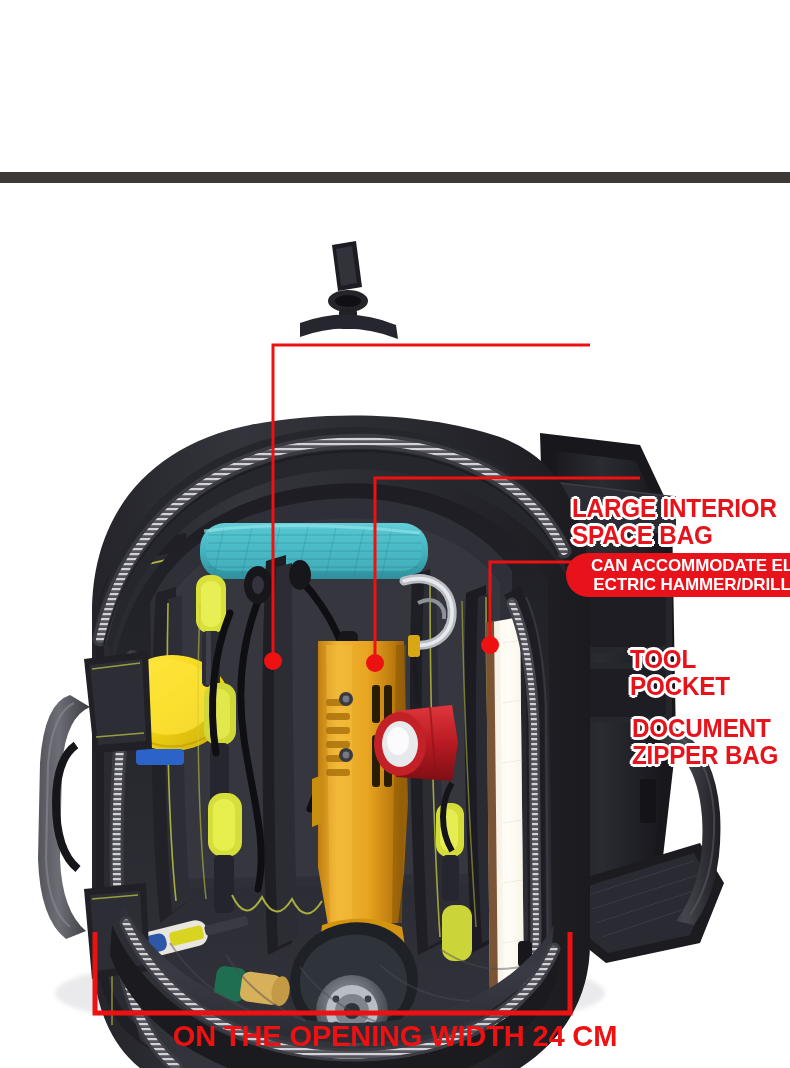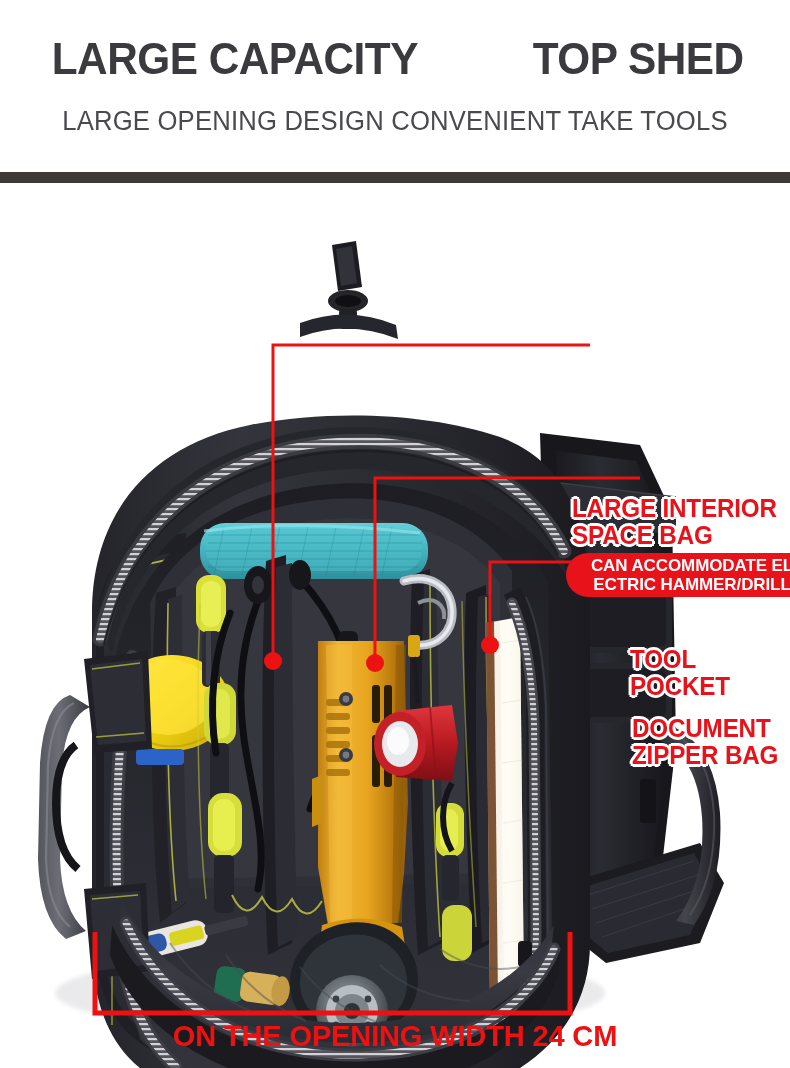--- a/index.html
+++ b/index.html
@@ -128,27 +128,20 @@
     transform-origin: center top;
   }
 
   svg.overlay { position: absolute; left: 0; top: 0; pointer-events: none; }
 </style>
 </head>
 <body>
 
 <div id="page">
 
-  <div id="header-block">
-    <div id="title-row">
-      <div class="headline">LARGE CAPACITY</div>
-      <div class="headline">TOP SHED</div>
-    </div>
-    <div id="subtitle">LARGE OPENING DESIGN CONVENIENT TAKE TOOLS</div>
-  </div>
   <div id="divider-bar"></div>
   <div id="divider-arrow"></div>
 
   <div id="photo-stage">
     <svg id="bag-photo" viewBox="0 0 790 885">
       <defs>
         <linearGradient id="gBagBody" x1="0" y1="0" x2="1" y2="0">
           <stop offset="0" stop-color="#24242a"></stop>
           <stop offset="0.30" stop-color="#34343c"></stop>
           <stop offset="0.62" stop-color="#2a2a31"></stop>

